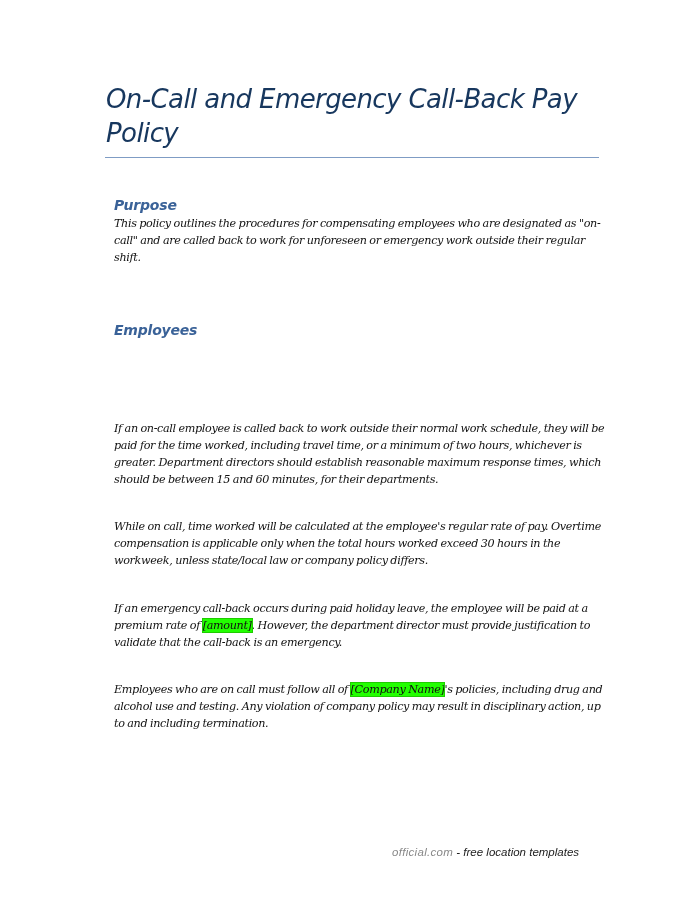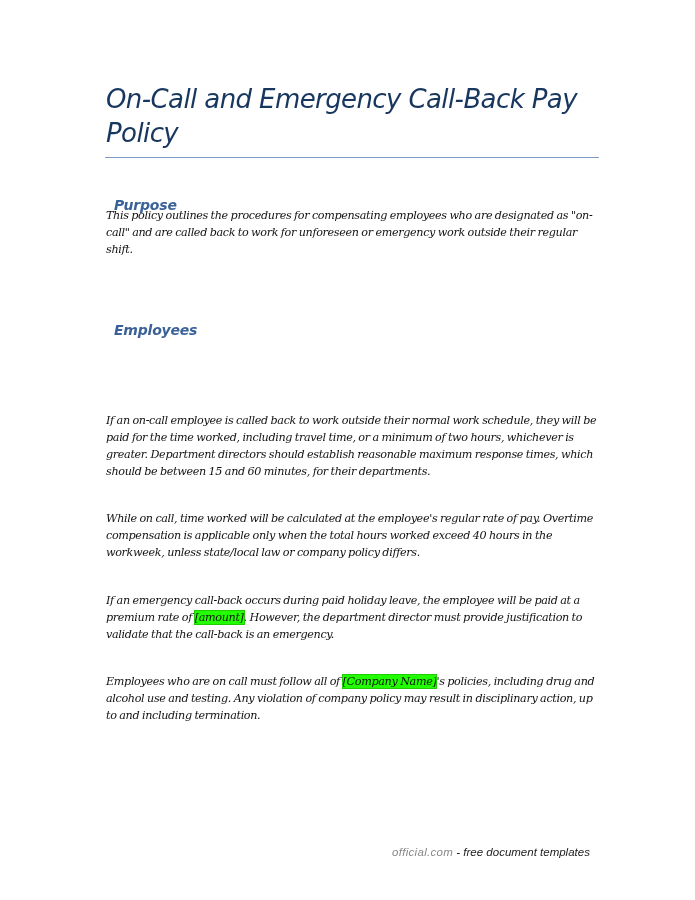--- a/index.html
+++ b/index.html
@@ -50,21 +50,21 @@
       font-weight: bold;
       font-size: 14px;
       line-height: 18px;
       color: #3a6298;
       letter-spacing: -0.2px;
     }
     .para {
       position: absolute;
       left: 102px;
       width: 492px;
-      margin: 0;
+      margin: 8px;
       font-family: "DejaVu Serif", serif;
       font-size: 11.2px;
       line-height: 17px;
       color: #111111;
       letter-spacing: -0.35px;
       word-spacing: -0.5px;
     }
     .hl {
       background: #22ff00;
       outline: 0.5px solid #1fcc00;
@@ -91,23 +91,23 @@
   <h1 class="title">On-Call and Emergency Call-Back Pay Policy</h1>
   <div class="title-rule"></div>
 
   <h2 class="heading" style="top:188px;">Purpose</h2>
   <p class="para" style="top:207px;">This policy outlines the procedures for compensating employees who are designated as "on-call" and are called back to work for unforeseen or emergency work outside their regular shift.</p>
 
   <h2 class="heading" style="top:313px;">Employees</h2>
 
   <p class="para" style="top:412px;">If an on-call employee is called back to work outside their normal work schedule, they will be paid for the time worked, including travel time, or a minimum of two hours, whichever is greater. Department directors should establish reasonable maximum response times, which should be between 15 and 60 minutes, for their departments.</p>
 
-  <p class="para" style="top:510px;">While on call, time worked will be calculated at the employee's regular rate of pay. Overtime compensation is applicable only when the total hours worked exceed 40 hours in the workweek, unless state/local law or company policy differs.</p>
+  <p class="para" style="top:510px;">While on call, time worked will be calculated at the employee's regular rate of pay. Overtime compensation is applicable only when the total hours worked exceed 30 hours in the workweek, unless state/local law or company policy differs.</p>
 
   <p class="para" style="top:592px;"><span>If an emergency call-back occurs during paid holiday leave, the employee will be paid at a premium rate of </span><span class="hl">[amount]</span><span>. However, the department director must provide justification to validate that the call-back is an emergency.</span></p>
 
   <p class="para" style="top:673px;"><span>Employees who are on call must follow all of </span><span class="hl">[Company Name]</span><span>'s policies, including drug and alcohol use and testing. Any violation of company policy may result in disciplinary action, up to and including termination.</span></p>
 
   <div class="footer">
-    <span class="brand">official.com</span><span> - free document templates</span>
+    <span class="brand">official.com</span><span> - free location templates</span>
   </div>
 
 </div>
 
 </body></html>

